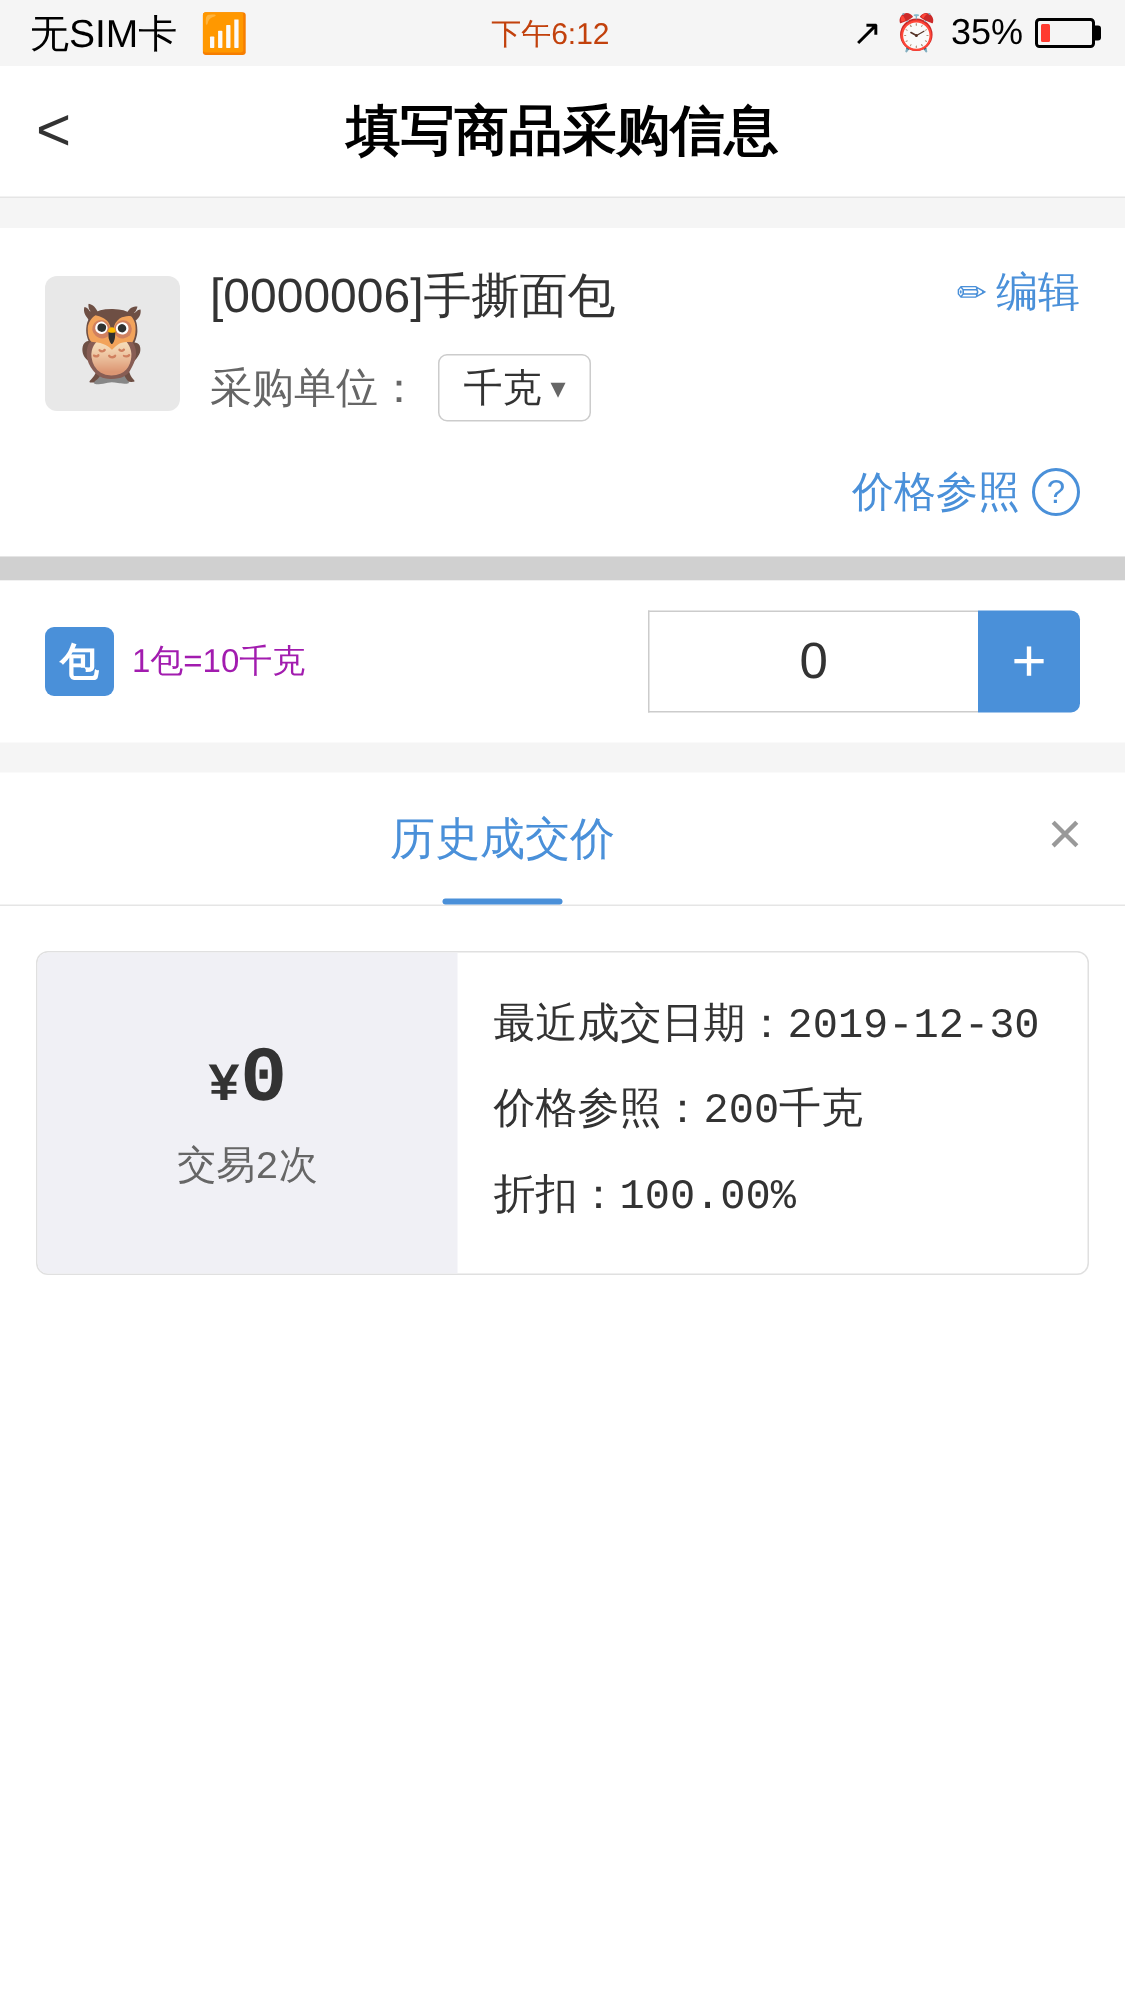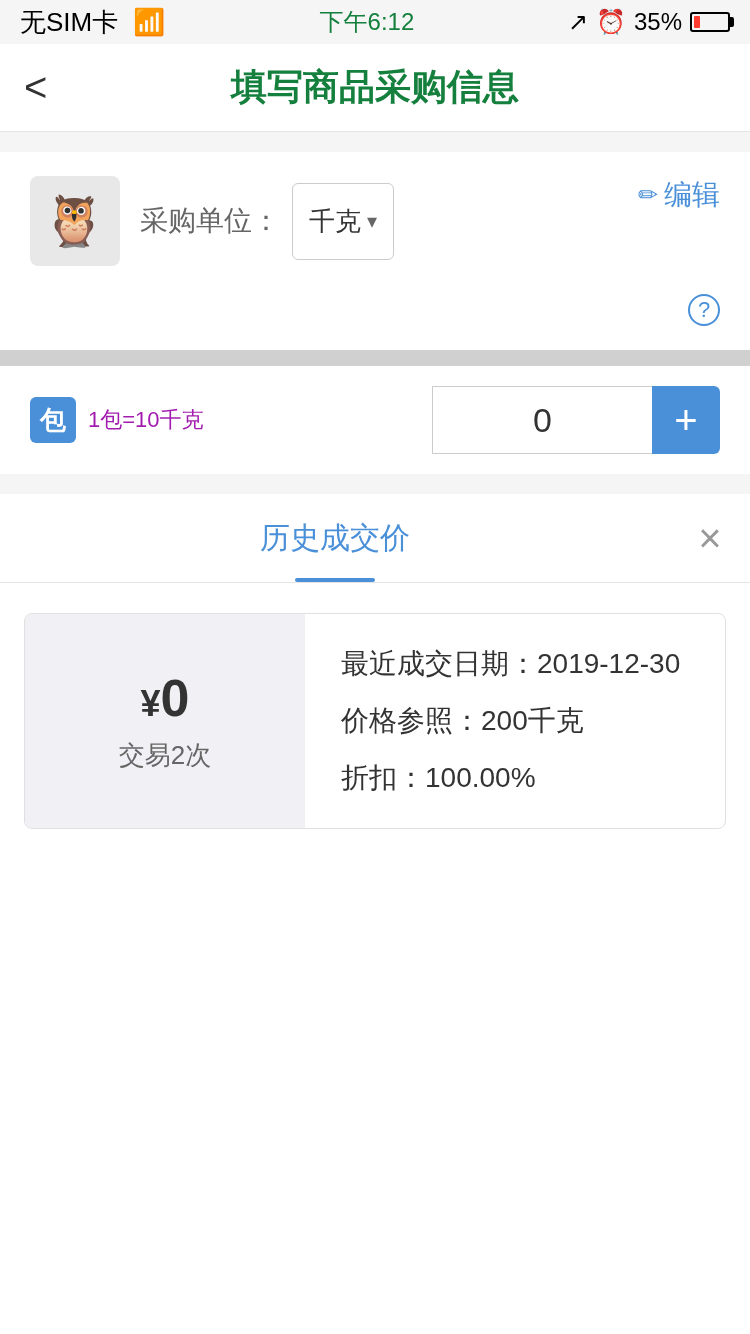--- a/index.html
+++ b/index.html
@@ -22,22 +22,22 @@
       justify-content: space-between;
       padding: 0 20px;
       font-size: 28px;
     }
     .status-left {
       font-size: 26px;
       color: #000;
       font-weight: 500;
     }
     .status-center {
-      font-size: 24px;
-      color: #15803d;
+      font-size: 20px;
+      color: #c2410c;
       font-weight: 500;
     }
     .status-right {
       display: flex;
       align-items: center;
       gap: 8px;
       font-size: 24px;
       color: #000;
     }
     .battery-icon {
@@ -86,21 +86,21 @@
     .nav-back {
       position: absolute;
       left: 24px;
       font-size: 40px;
       color: #333;
       cursor: pointer;
     }
     .nav-title {
       font-size: 36px;
       font-weight: 600;
-      color: #15803d;
+      color: #000000;
     }
 
     
     .product-card {
       background: #fff;
       margin-top: 20px;
       padding: 24px 30px;
     }
     .product-header {
       display: flex;
@@ -138,21 +138,21 @@
       gap: 12px;
     }
     .product-unit-label {
       font-size: 28px;
       color: #666;
       font-family: Liberation Serif, serif;
     }
     .unit-select {
       border: 1px solid #ccc;
       border-radius: 6px;
-      padding: 20px 16px;
+      padding: 4px 16px;
       font-size: 26px;
       color: #333;
       background: #fff;
       display: flex;
       align-items: center;
       gap: 6px;
     }
     .unit-select-arrow {
       font-size: 20px;
       color: #666;
@@ -252,20 +252,21 @@
       color: #fff;
       font-size: 40px;
       font-weight: 300;
       line-height: 1;
     }
 
     
     .tabs-section {
       background: #fff;
       margin-top: 20px;
+      font-family: Liberation Mono, monospace;
     }
     .tabs-header {
       display: flex;
       align-items: center;
       border-bottom: 1px solid #e5e5e5;
       position: relative;
     }
     .tab-item {
       flex: 1;
       height: 88px;
@@ -332,21 +333,21 @@
     }
     .price-amount .yuan {
       font-size: 36px;
     }
     .price-trade-count {
       font-size: 26px;
       color: #666;
     }
     .price-card-right {
       flex: 1;
-      padding: 30px 36px;
+      padding: 30px 24px;
       display: flex;
       flex-direction: column;
       gap: 18px;
       justify-content: center;
     }
     .price-detail-row {
       font-size: 28px;
       color: #333;
       line-height: 1.4;
     }
@@ -384,36 +385,38 @@
   <div class="nav-title">填写商品采购信息</div>
 </div>
 
 <div class="product-card">
   <div class="product-header">
     <div class="product-left">
       <div class="product-thumb">
         <span style="font-size:50px; color:#aaa;">🦉</span>
       </div>
       <div class="product-info">
+        <div class="product-name">[0000006]手撕面包</div>
         <div class="product-unit-row">
           <span class="product-unit-label">采购单位：</span>
           <div class="unit-select">
             <span>千克</span>
             <span class="unit-select-arrow">▾</span>
           </div>
         </div>
       </div>
     </div>
     <div class="edit-btn">
       <span style="font-size:24px;">✏</span>
       <span>编辑</span>
     </div>
   </div>
   <div style="display:flex; justify-content:flex-end; margin-top:12px;">
     <div class="price-ref">
+      <span>价格参照</span>
       <div class="price-ref-help">
         <span>?</span>
       </div>
     </div>
   </div>
 </div>
 
 <div class="divider-bar"></div>
 
 <div class="quantity-row">

